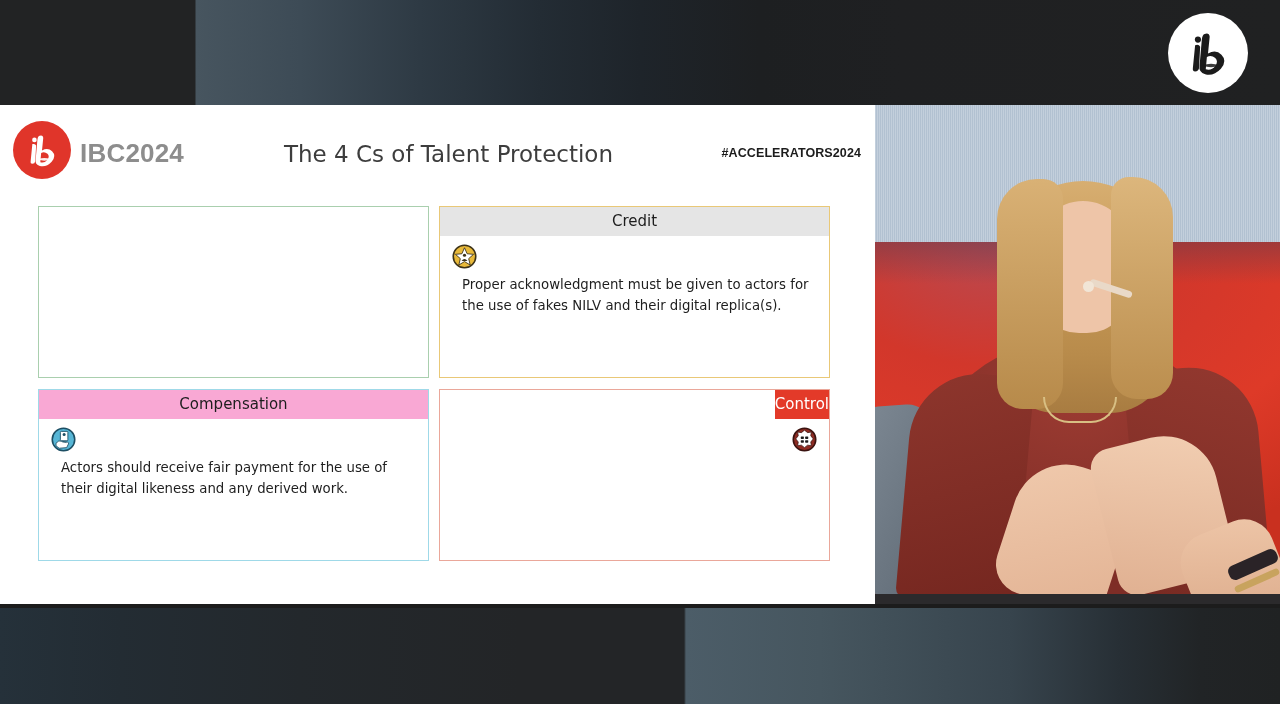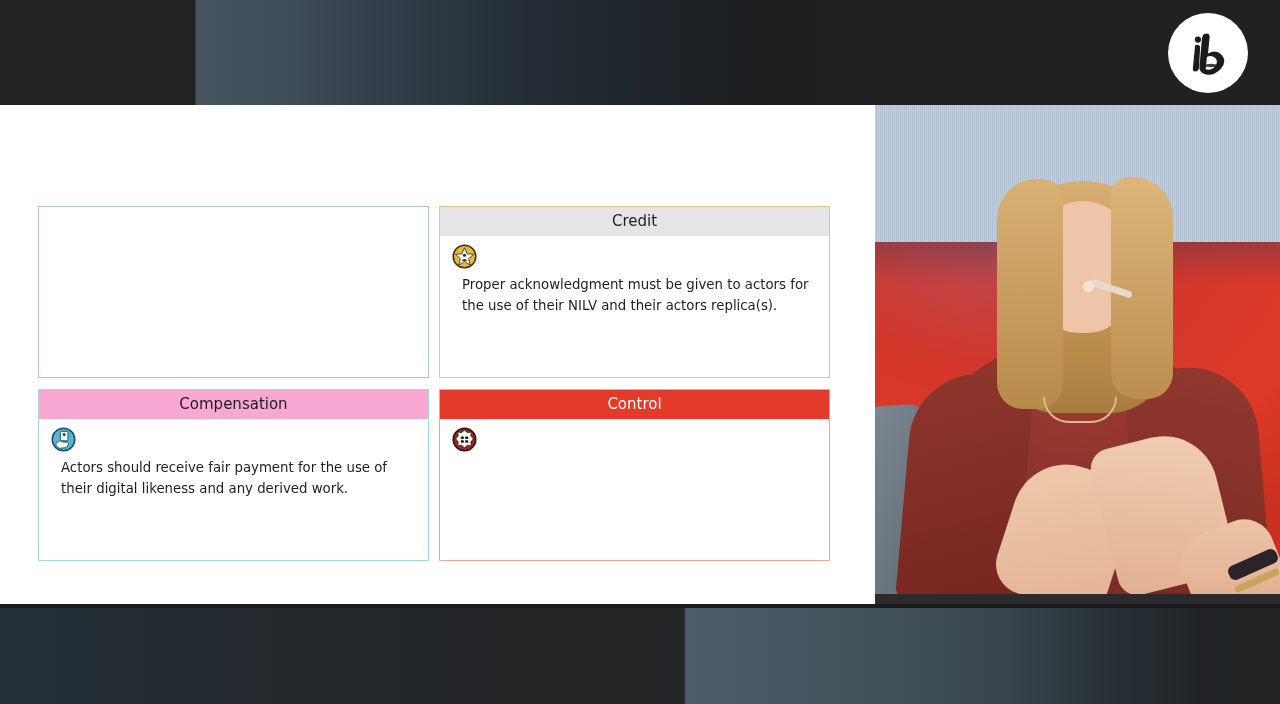--- a/index.html
+++ b/index.html
@@ -244,58 +244,78 @@
           <path d="M44 16 q8 -3 9 5 l-3 30 q14 -8 24 2 q11 11 -1 25 q-13 14 -28 10 q-12 -3 -10 -16 l4 -46 q1 -9 5 -10 z
                    M48 57 l-2 22 q10 3 17 -6 q6 -8 0 -14 q-7 -6 -15 -2 z"></path>
           <path d="M40 72 q16 -6 30 0 q-14 7 -30 0 z" opacity=".85"></path>
         </g>
       </svg>
     </div>
   </div>
 
   <div class="slide">
 
+    <div class="slide-header">
+
+      <div class="ibc-badge">
+        <svg width="42" height="42" viewBox="0 0 100 100" aria-hidden="true">
+          <g fill="#ffffff">
+            <circle cx="32" cy="26" r="5.5"></circle>
+            <path d="M27 36 q7 -2 9 3 l-2 38 q-1 6 -7 6 q-5 0 -4 -6 z"></path>
+            <path d="M44 16 q8 -3 9 5 l-3 30 q14 -8 24 2 q11 11 -1 25 q-13 14 -28 10 q-12 -3 -10 -16 l4 -46 q1 -9 5 -10 z
+                     M48 57 l-2 22 q10 3 17 -6 q6 -8 0 -14 q-7 -6 -15 -2 z"></path>
+            <path d="M40 72 q16 -6 30 0 q-14 7 -30 0 z" opacity=".9"></path>
+          </g>
+        </svg>
+      </div>
+
+      <div class="ibc-wordmark">IBC2024</div>
+
+      <div class="slide-title">The 4 Cs of Talent Protection</div>
+
+      <div class="hashtag">#ACCELERATORS2024</div>
+    </div>
 
     <div class="cards">
 
       <div class="card" id="card-consent" style="border-color: rgb(169, 207, 174);">
       </div>
 
       <div class="card" id="card-credit" style="border-color: rgb(233, 200, 119);">
         <div class="card-head" id="head-credit" style="background: #e5e5e5; color: rgb(29, 29, 29);">Credit</div>
         <div class="card-body">
           <span class="card-icon">
             <svg width="25" height="25" viewBox="0 0 40 40" aria-hidden="true">
               <circle cx="20" cy="20" r="18" fill="#e8b93a" stroke="#3b3118" stroke-width="2.5"></circle>
               <path d="M20 6 l4.2 9.6 10.3 .9 -7.8 6.9 2.4 10.2 -9.1 -5.5 -9.1 5.5 2.4 -10.2 -7.8 -6.9 10.3 -.9z" fill="#ffffff" stroke="#3b3118" stroke-width="1.4"></path>
               <circle cx="20" cy="18" r="2.6" fill="#3b3118"></circle>
               <path d="M15.2 27 q4.8 -6 9.6 0z" fill="#3b3118"></path>
             </svg>
           </span>
-          <div class="card-text flush">Proper acknowledgment must be given to actors for the use of their NILV and their actors replica(s).</div>
+          <div class="card-text flush">Proper acknowledgment must be given to actors for the use of fakes NILV and their digital replica(s).</div>
         </div>
       </div>
 
       <div class="card" id="card-compensation" style="border-color: rgb(159, 217, 232);">
         <div class="card-head" id="head-compensation" style="background: #f9a8d4; color: rgb(29, 29, 29);">Compensation</div>
         <div class="card-body">
           <span class="card-icon">
             <svg width="25" height="25" viewBox="0 0 40 40" aria-hidden="true">
               <circle cx="20" cy="20" r="18" fill="#57b6d6" stroke="#1d4e63" stroke-width="2.5"></circle>
               <rect x="15" y="7" width="12" height="15" rx="1.5" fill="#ffffff" stroke="#1d4e63" stroke-width="1.4"></rect>
               <circle cx="21" cy="12" r="2.4" fill="#1d4e63"></circle>
               <path d="M8 26 q4 -6 10 -3 l8 1 q3 1 2 3 l-3 6 -12 1 -5 -4z" fill="#ffffff" stroke="#1d4e63" stroke-width="1.4"></path>
               <path d="M18 24 l7 1" stroke="#1d4e63" stroke-width="1.1" fill="none"></path>
             </svg>
           </span>
           <div class="card-text flush">Actors should receive fair payment for the use of their digital likeness and any derived work.</div>
         </div>
       </div>
 
-      <div class="card" id="card-control" style="border-color: rgb(234, 167, 154);">
+      <div class="card" id="card-control" style="border-color: rgb(234, 167, 154); align-items: flex-end;">
         <div class="card-head" id="head-control" style="background: rgb(227, 58, 41); color: rgb(255, 255, 255);">Control</div>
         <div class="card-body">
           <span class="card-icon">
             <svg width="25" height="25" viewBox="0 0 40 40" aria-hidden="true">
               <circle cx="20" cy="20" r="18" fill="#8e2b22" stroke="#3a1310" stroke-width="2.5"></circle>
               <path d="M20 5 l5 4 6 -1 -1 6 4 5 -4 5 1 6 -6 -1 -5 4 -5 -4 -6 1 1 -6 -4 -5 4 -5 -1 -6 6 1z" fill="#ffffff" stroke="#3a1310" stroke-width="1.2"></path>
               <rect x="14" y="15" width="5" height="4" rx="1" fill="#1b1b1b"></rect>
               <rect x="21" y="15" width="5" height="4" rx="1" fill="#1b1b1b"></rect>
               <rect x="14" y="21" width="5" height="4" rx="1" fill="#1b1b1b"></rect>
               <rect x="21" y="21" width="5" height="4" rx="1" fill="#1b1b1b"></rect>

